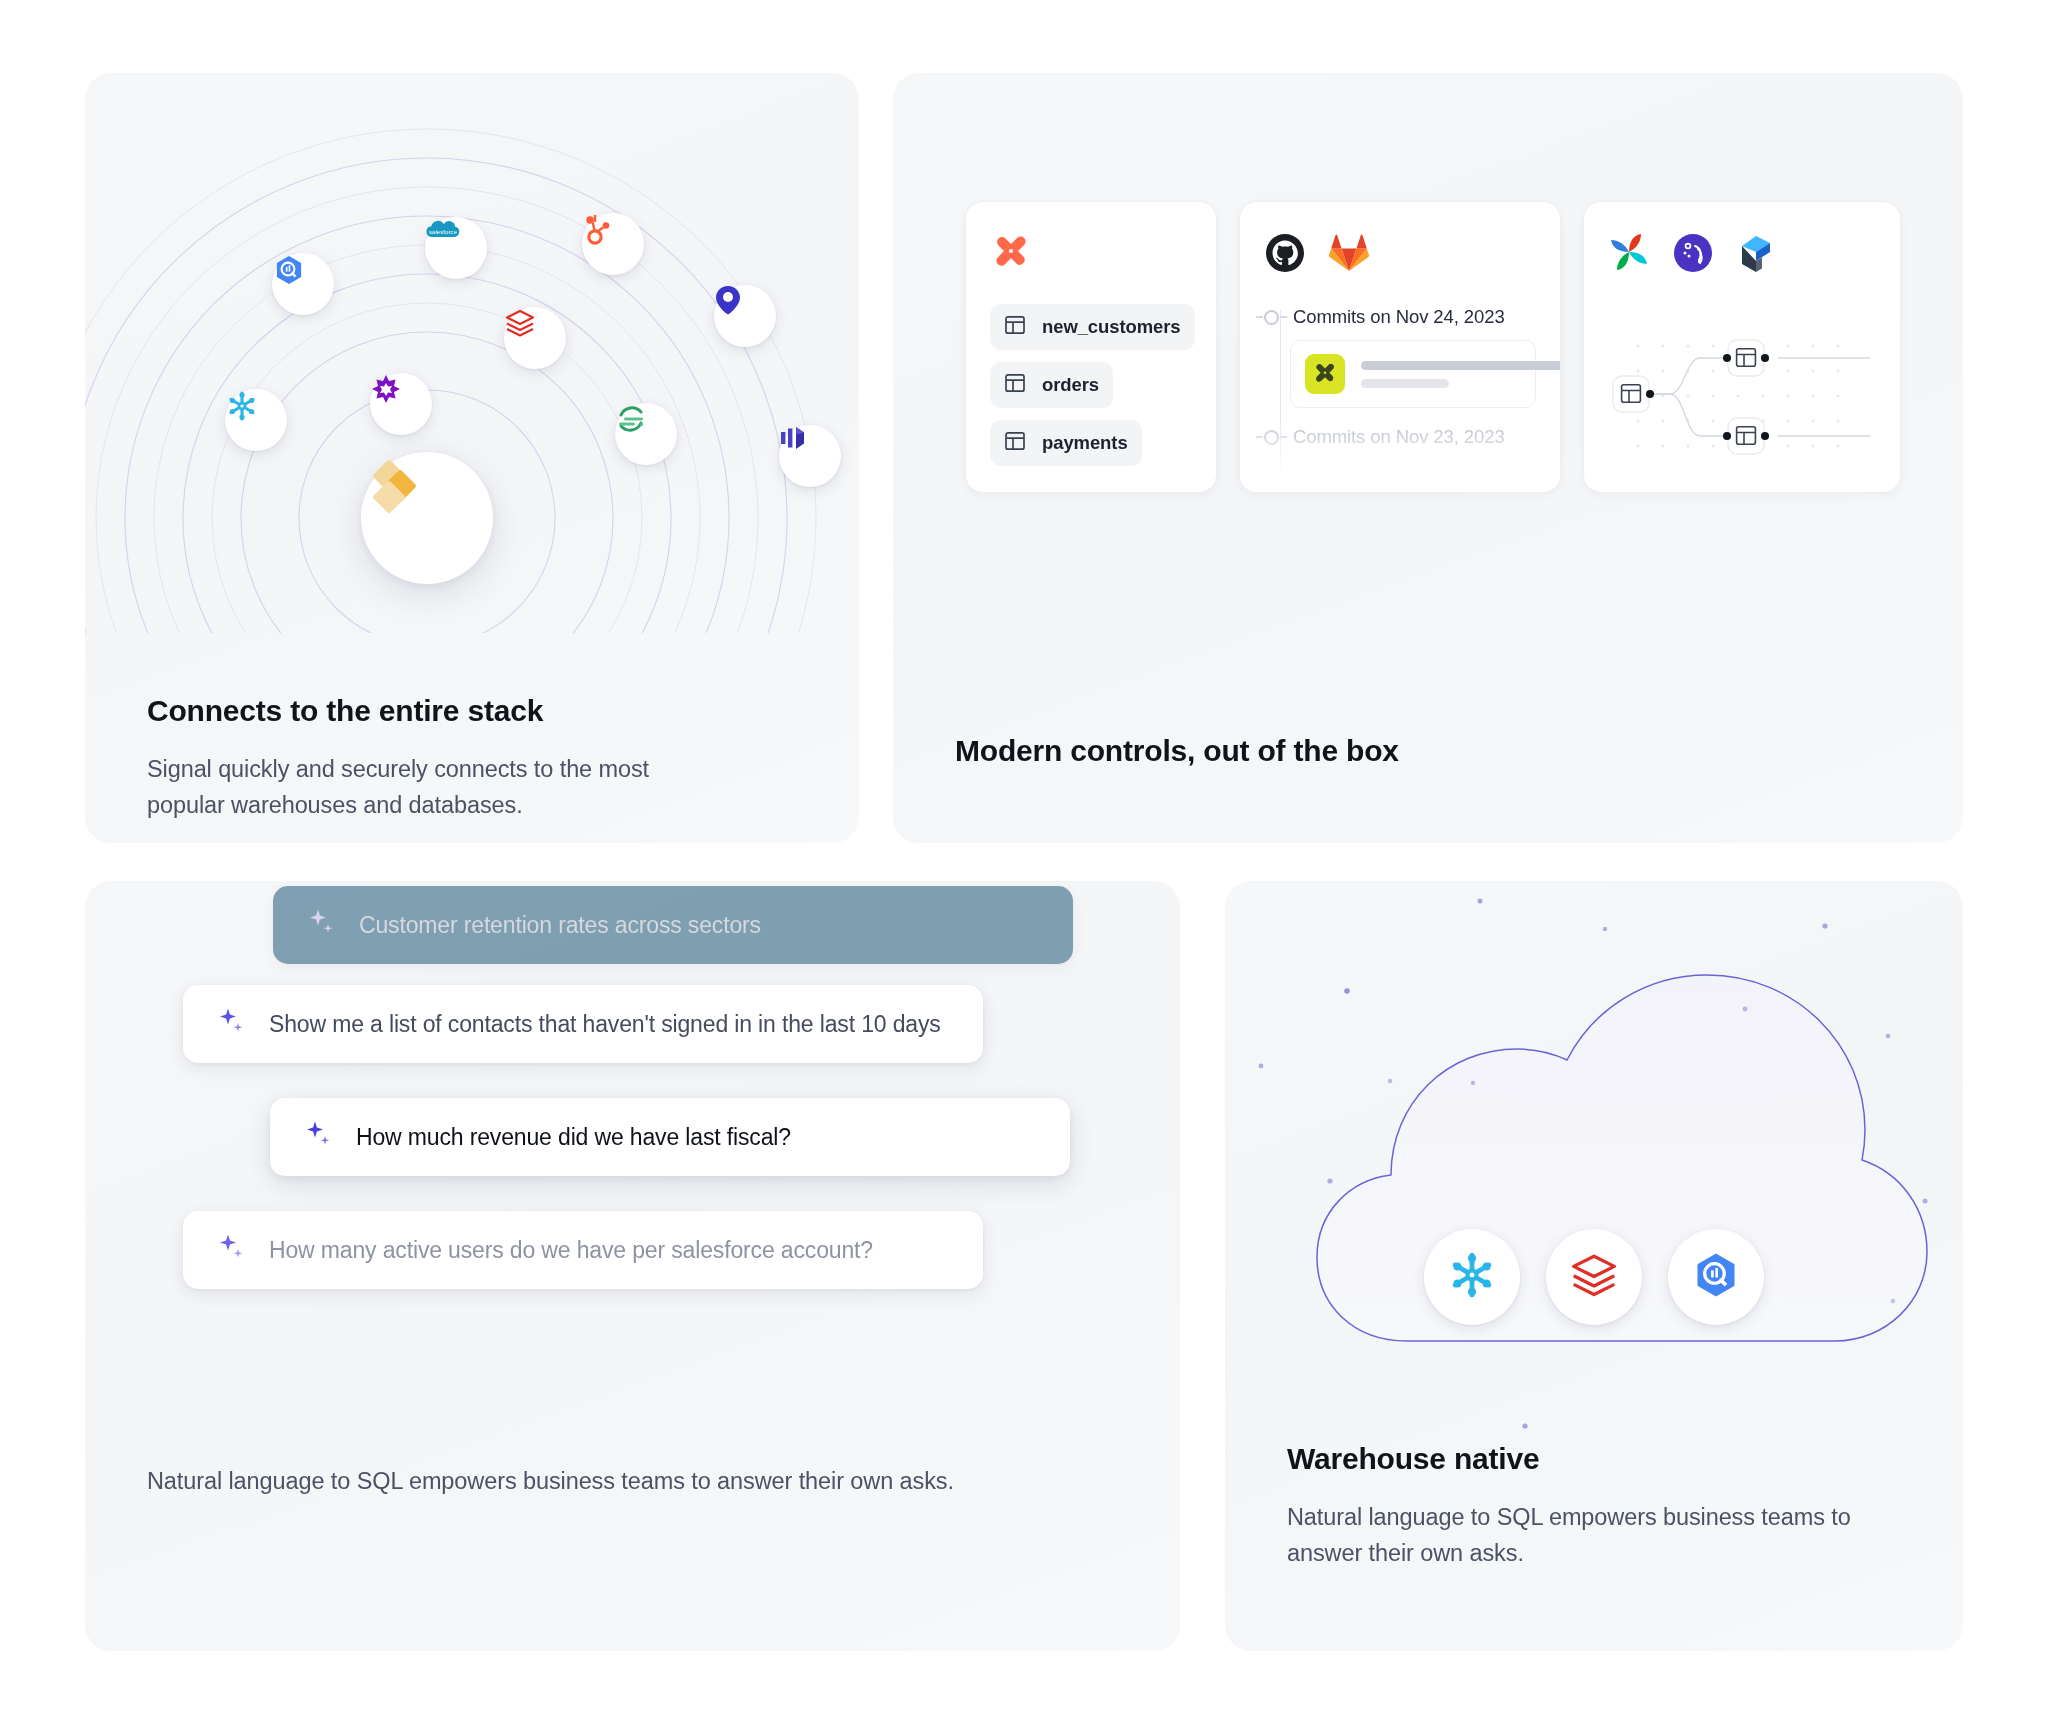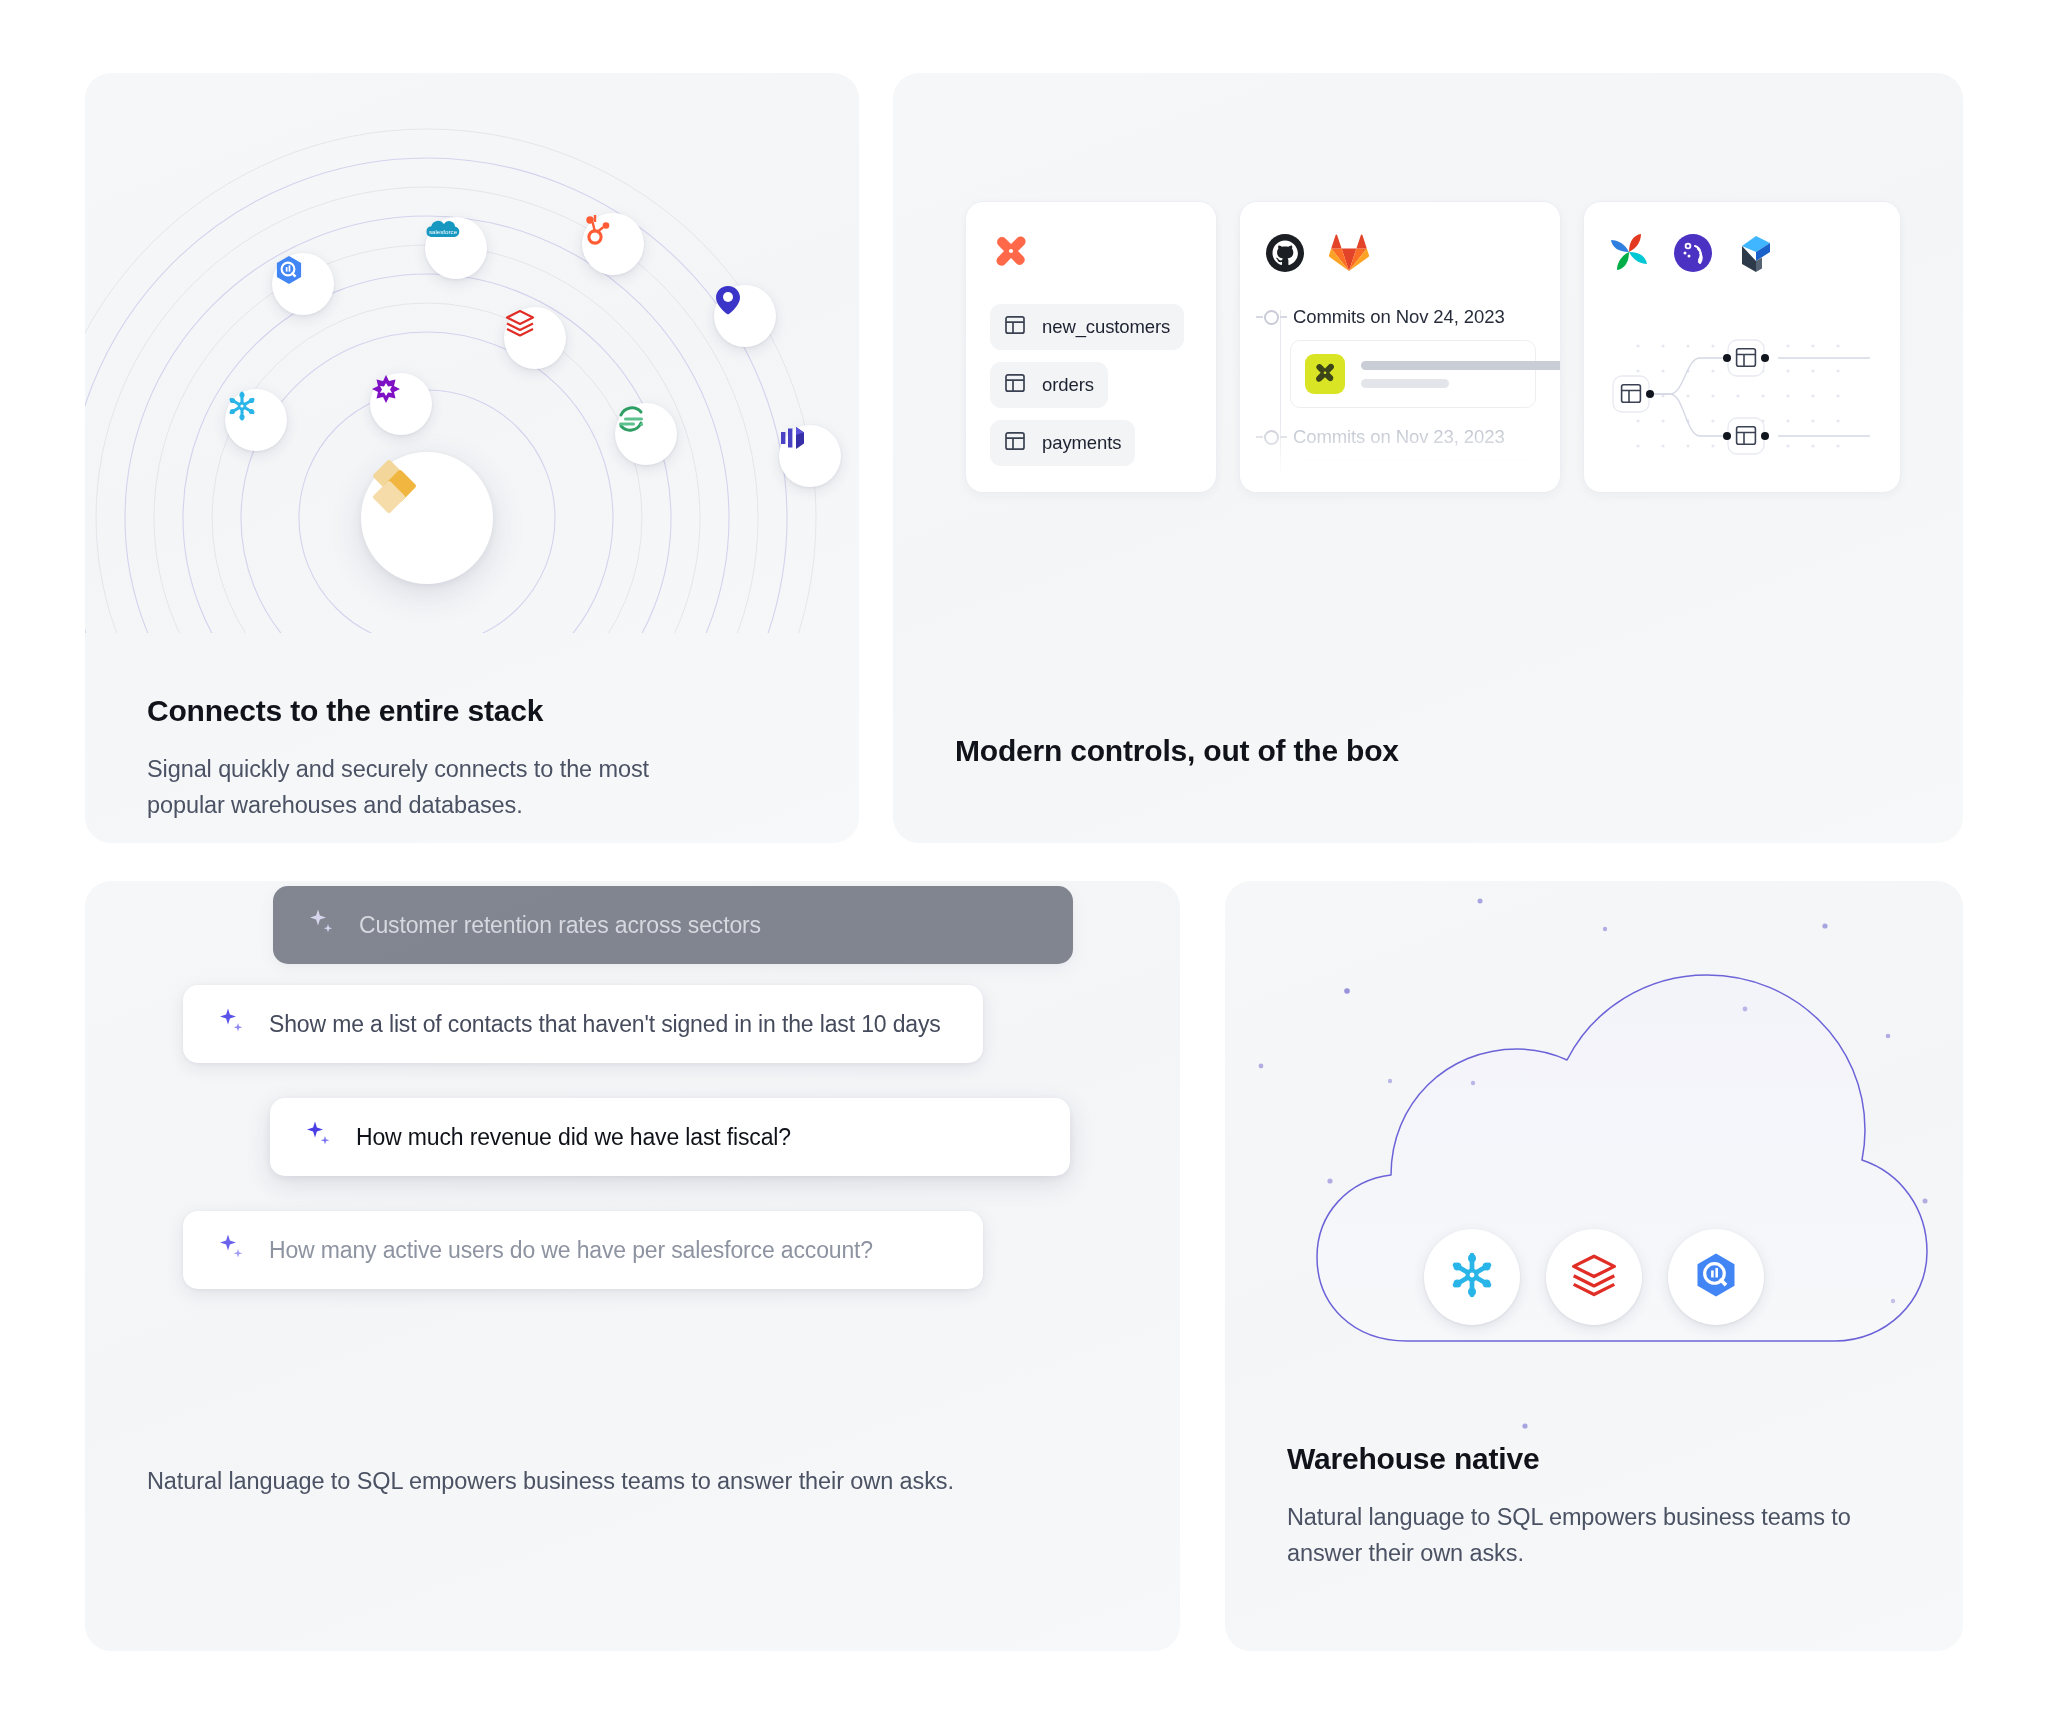--- a/index.html
+++ b/index.html
@@ -75,20 +75,21 @@
   #panel-orch { width: 318px; height: 292px; }
   .panel-logos { display: flex; gap: 22px; align-items: center; height: 54px; }
 
   .tbl-row {
     display: flex; align-items: center; gap: 16px;
     background: #f3f4f6;
     border-radius: 11px;
     padding: 10px 14px;
     margin-top: 12px;
     width: fit-content;
+    font-weight: bold;
   }
   .tbl-row .lbl { font-size: 18.5px; color: #1d2230; letter-spacing: -.1px; }
 
   .commit-line { position: absolute; left: 40px; top: 108px; width: 1px; height: 178px; background: #e6e8ee; }
   .commit-head { display: flex; align-items: center; gap: 14px; margin-top: 12px; }
   .commit-dot {
     width: 15px; height: 15px; border-radius: 50%;
     border: 2px solid #c9ccd6; background: #fff; flex: none;
     position: relative;
   }
@@ -122,21 +123,21 @@
     position: absolute;
     background: #ffffff;
     border-radius: 15px;
     box-shadow: 0 5px 18px rgba(30,40,80,.085), 0 1px 4px rgba(30,40,80,.05);
     display: flex; align-items: center; gap: 22px;
     padding: 0 34px;
     height: 78px;
     font-size: 23px; letter-spacing: -.15px;
   }
   .prompt .ptxt { white-space: nowrap; }
-  #prompt0 { left: 273px; top: 886px; width: 800px; color: #b8bcc7; opacity:.5; background:#0f172a; }
+  #prompt0 { left: 273px; top: 886px; width: 800px; color: #b8bcc7; opacity:.5; background:#0c4a6e; }
   #prompt1 { left: 183px; top: 985px; width: 800px; color: #454b5c; }
   #prompt2 { left: 270px; top: 1098px; width: 800px; color: #0f1218; box-shadow: 0 8px 26px rgba(30,40,80,.12), 0 2px 6px rgba(30,40,80,.06); }
   #prompt3 { left: 183px; top: 1211px; width: 800px; color: #8d93a1; }
 
   
   #card4 { left: 1225px; top: 881px; width: 738px; height: 770px; }
   .cloud-wrap { position: absolute; left: 0; top: 0; width: 738px; height: 610px; }
   .cloud-icons {
     position: absolute; left: 50%; top: 348px; transform: translateX(-50%);
     display: flex; gap: 26px;

